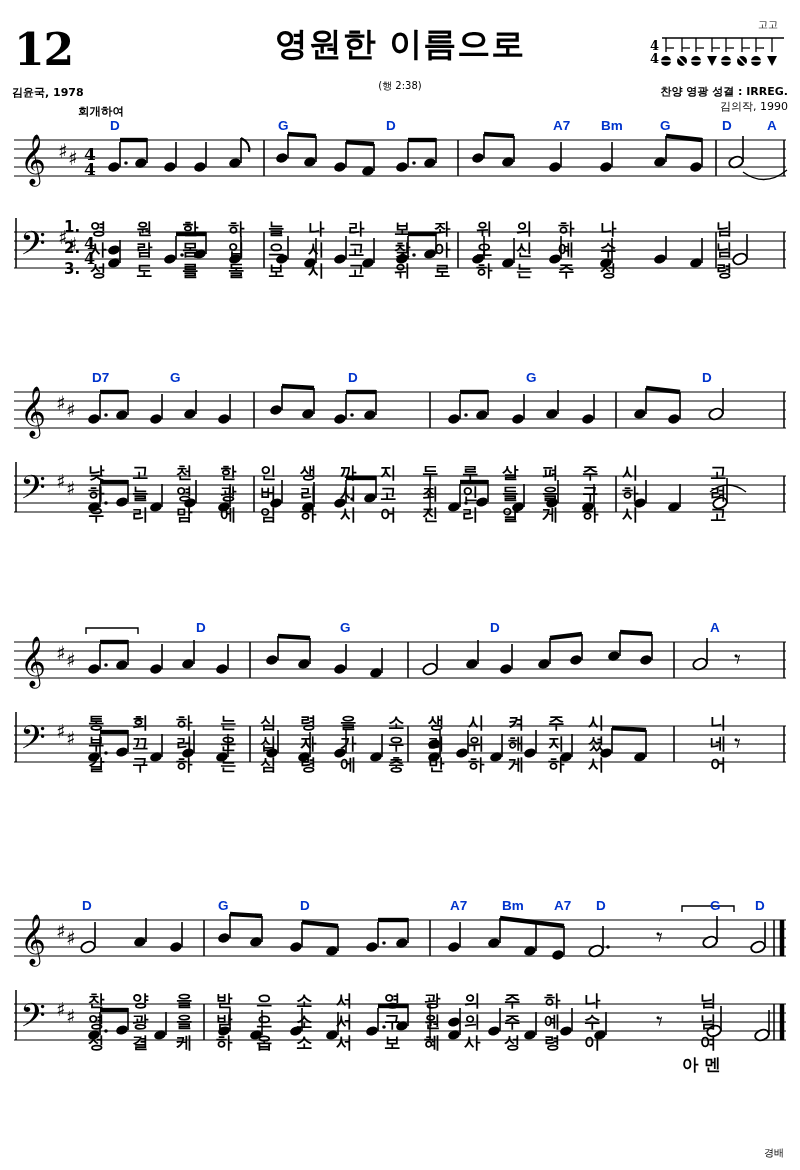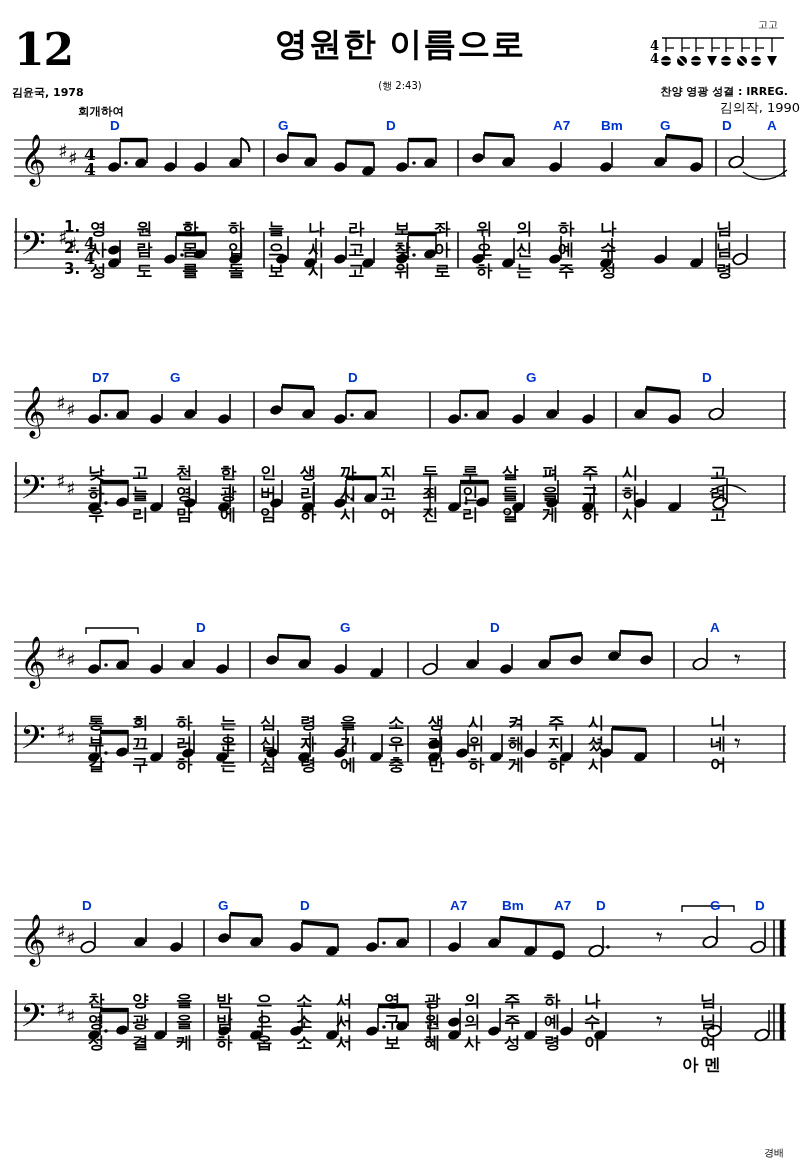--- a/index.html
+++ b/index.html
@@ -34,22 +34,22 @@
   }
   .scripture{
     position:absolute;left:0;right:0;top:79px;
     text-align:center;font-size:10px;
   }
   .right-credit-1{
     position:absolute;right:12px;top:84px;
     font-size:11px;font-weight:bold;text-align:right;
   }
   .right-credit-2{
-    position:absolute;right:0;top:99px;
-    font-size:13px;text-align:center;
+    position:absolute;right:12px;top:99px;
+    font-size:11px;text-align:center;
   }
   .tempo{
     position:absolute;left:78px;top:104px;
     font-size:11.5px;font-weight:bold;
   }
   .rhythm-label{
     position:absolute;right:22px;top:18px;
     font-size:10px;
   }
   .rhythm-box{
@@ -89,21 +89,21 @@
   .tie{fill:none;stroke:#000;stroke-width:1.4;}
 </style>
 </head>
 <body>
 
 <div class="page">
 
   <div class="hymn-number">12</div>
   <div class="author-left">김윤국, 1978</div>
   <div class="title">영원한 이름으로</div>
-  <div class="scripture">(행 2:43)</div>
+  <div class="scripture">(행 2:38)</div>
   <div class="right-credit-1">찬양 영광 성결 : IRREG.</div>
   <div class="right-credit-2">김의작, 1990</div>
   <div class="tempo">회개하여</div>
   <div class="rhythm-label">고고</div>
 
   <div class="rhythm-box">
     <svg width="140" height="42" viewBox="0 0 140 42">
       <text x="2" y="20" font-size="13" font-family="DejaVu Serif, serif" font-weight="bold">4</text>
       <text x="2" y="33" font-size="13" font-family="DejaVu Serif, serif" font-weight="bold">4</text>
       <line x1="14" y1="8" x2="136" y2="8" stroke="#000" stroke-width="1.3"></line>

